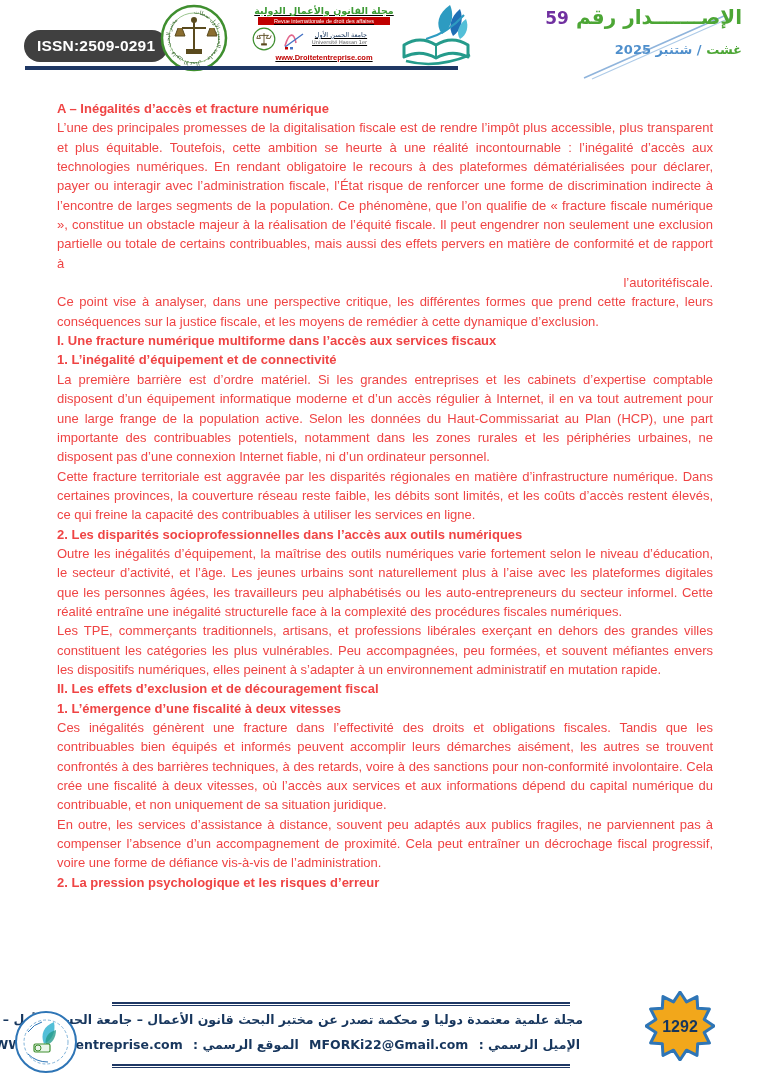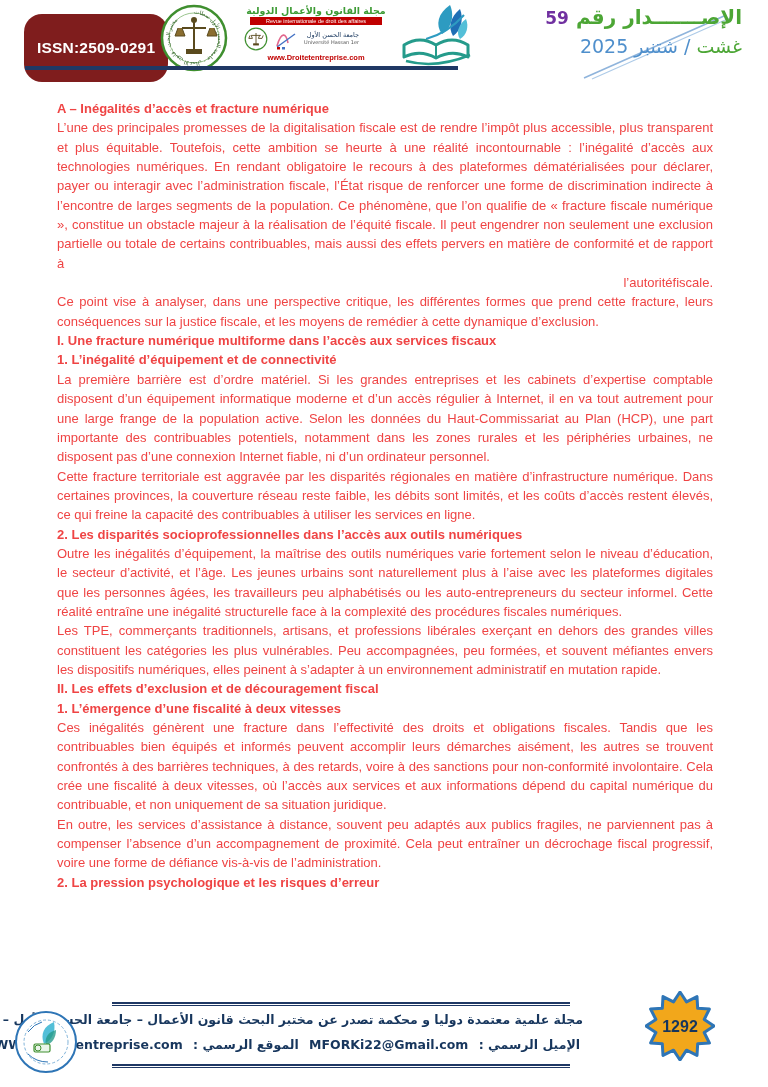--- a/index.html
+++ b/index.html
@@ -1,40 +1,40 @@
 <!DOCTYPE html>
 <html lang="fr"><head>
 <meta charset="utf-8">
 <style>
   html,body{margin:0;padding:0;background:#e8e8e8;}
   #page{position:relative;width:768px;height:1087px;background:#ffffff;overflow:hidden;
         font-family:"Liberation Sans",sans-serif;margin:0 auto;}
 
   
-  .issn-badge{position:absolute;left:24px;top:14px;background:#7f1d1d;color:#fff;
-      font-weight:bold;font-size:15.5px;padding:25px 13px;border-radius:18px;letter-spacing:.2px;}
+  .issn-badge{position:absolute;left:24px;top:30px;background:#404040;color:#fff;
+      font-weight:bold;font-size:15.5px;padding:7px 13px;border-radius:18px;letter-spacing:.2px;}
   .lab-logo{position:absolute;left:160px;top:4px;width:68px;height:68px;}
-  .journal-logo{position:absolute;left:242px;top:5px;width:148px;height:66px;background:#fff;}
+  .journal-logo{position:absolute;left:250px;top:5px;width:148px;height:66px;background:#fff;text-decoration:underline;}
   .jl-title{color:#3E9B35;font-weight:bold;font-size:9.5px;text-align:center;direction:rtl;
       font-family:"DejaVu Sans",sans-serif;line-height:11px;}
   .jl-strip{background:#C00000;color:#fff;font-size:5.5px;text-align:center;line-height:8px;
       height:8px;margin:1px 8px 1px 8px;white-space:nowrap;overflow:hidden;}
   .jl-row{display:flex;align-items:center;gap:6px;padding:1px 2px;}
   .jl-univ{display:flex;flex-direction:column;color:#17365D;font-size:6.5px;line-height:7px;
       font-family:"DejaVu Sans",sans-serif;direction:rtl;}
   .jl-univ .fr{font-size:5px;color:#555;direction:ltr;}
   .jl-url{color:#C00000;font-weight:bold;font-size:7.5px;text-align:center;margin-top:1px;}
   .book-logo{position:absolute;left:398px;top:3px;}
   .header-rule{position:absolute;left:25px;top:66px;width:433px;height:4px;background:#1F3864;}
 
   .issue-block{position:absolute;right:26px;top:5px;text-align:right;direction:rtl;
       font-family:"DejaVu Sans",sans-serif;z-index:2;}
   .issue-line1{font-size:20px;font-weight:bold;color:#4CA635;white-space:nowrap;}
   .issue-line1 .num{color:#7030A0;font-size:17px;}
-  .issue-line2{margin-top:6px;margin-left:0;padding-left:6px;font-size:19px;font-weight:normal;
+  .issue-line2{margin-top:13px;margin-left:0;padding-left:6px;font-size:13px;font-weight:bold;
       white-space:nowrap;}
   .issue-line2 .g{color:#4CA635;}
   .issue-line2 .bl{color:#4F8FCC;}
   .slashes{position:absolute;left:578px;top:8px;z-index:1;}
 
   
   .article{position:absolute;left:57px;top:99px;width:656px;font-size:13px;
       line-height:19.35px;color:#ef4444;text-align:justify;}
   .article .para{text-align:justify;}
   .article .bh{font-weight:bold;text-align:left;}

